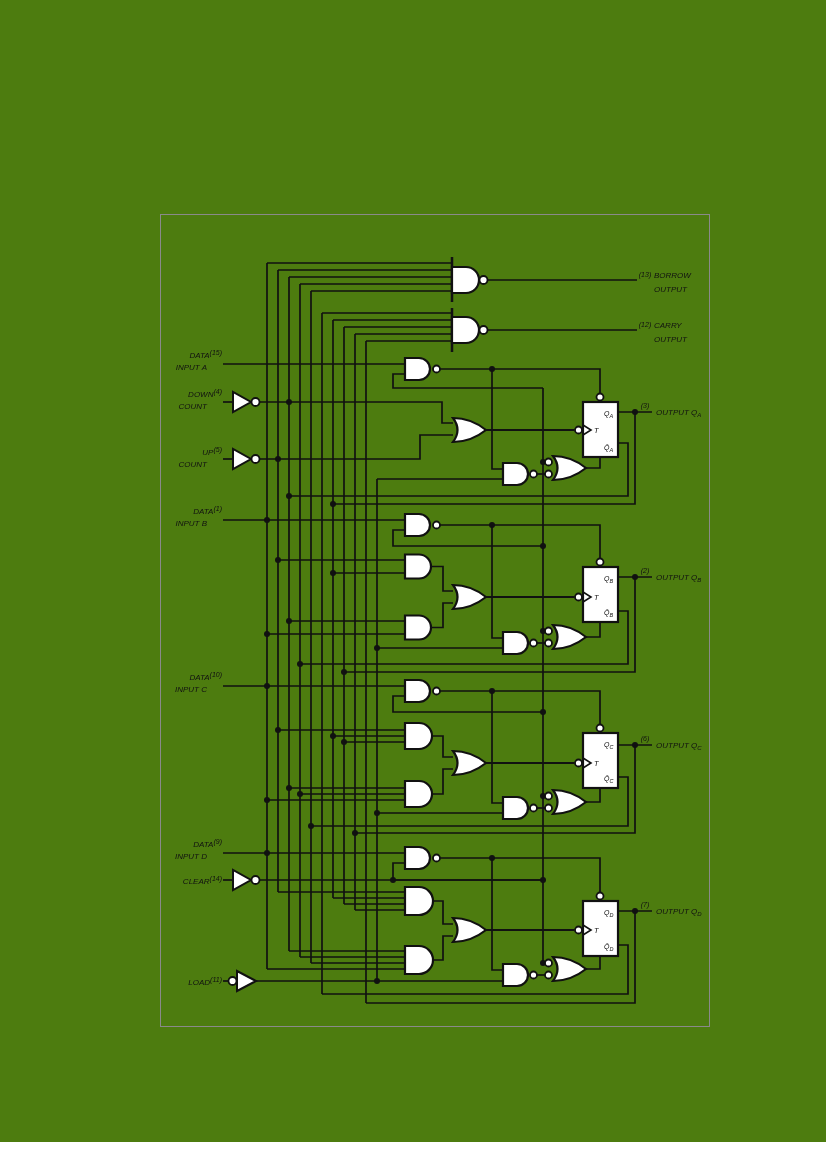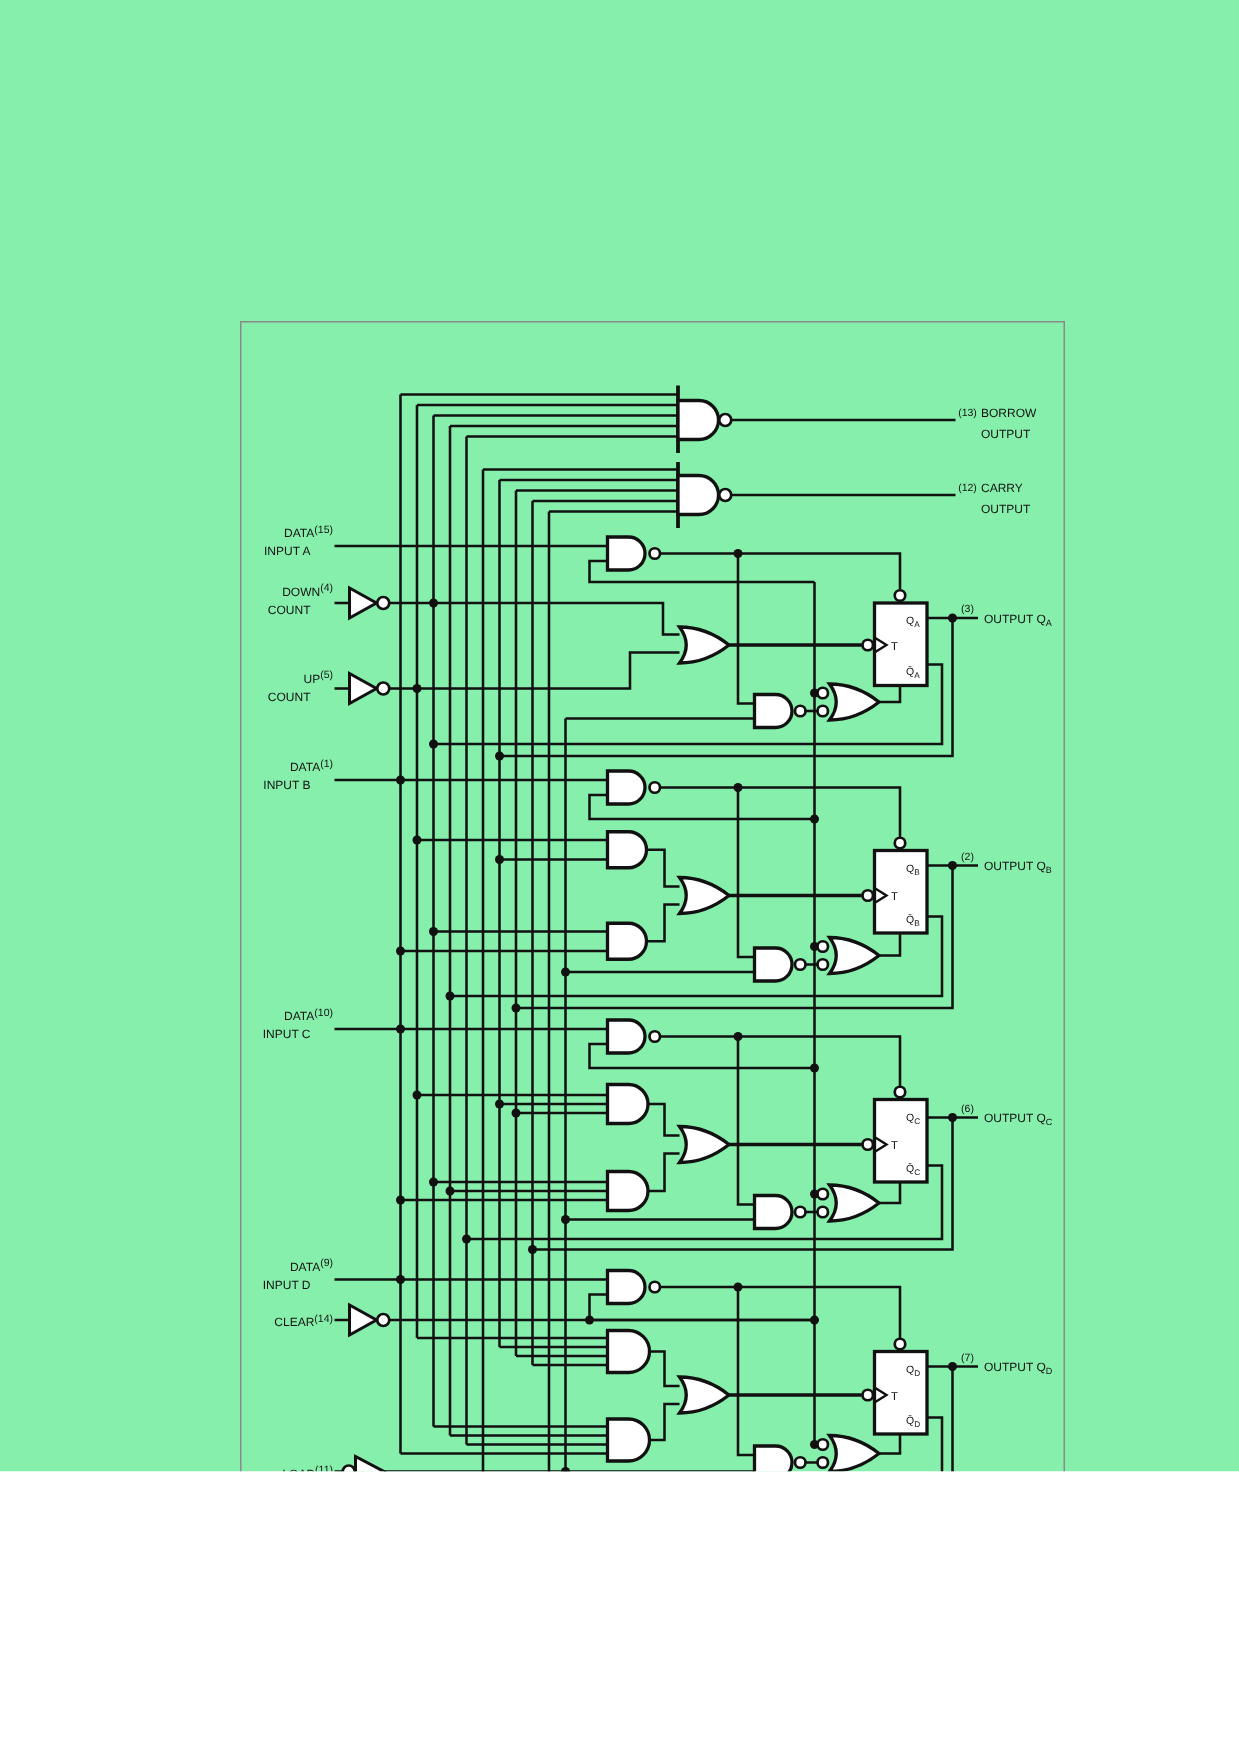--- a/index.html
+++ b/index.html
@@ -1,17 +1,17 @@
 <!DOCTYPE html>
 <html><head>
 <meta charset="utf-8">
 <style>
   html,body{margin:0;padding:0;background:#ffffff;}
-  .page{position:relative;width:826px;height:981px;background:#86efac;overflow:hidden;
-        font-family:"Liberation Sans",sans-serif;}
+  .page{position:relative;width:826px;height:1142px;background:#4d7c0f;overflow:hidden;
+        font-family:"Liberation Sans",sans-serif;font-style:italic;}
   svg{position:absolute;left:0;top:0;}
   svg text{fill:#111;font-family:"Liberation Sans",sans-serif;}
 </style>
 </head>
 <body>
 
 <div class="page">
   <svg id="schematic" width="826" height="1169" viewBox="0 0 826 1169">
       <rect x="160.5" y="214.5" width="549" height="812" fill="none" stroke="#8a8a8a" stroke-width="1"></rect>
       <line x1="267" y1="263" x2="267" y2="969" stroke="#111111" stroke-width="1.7"></line>

